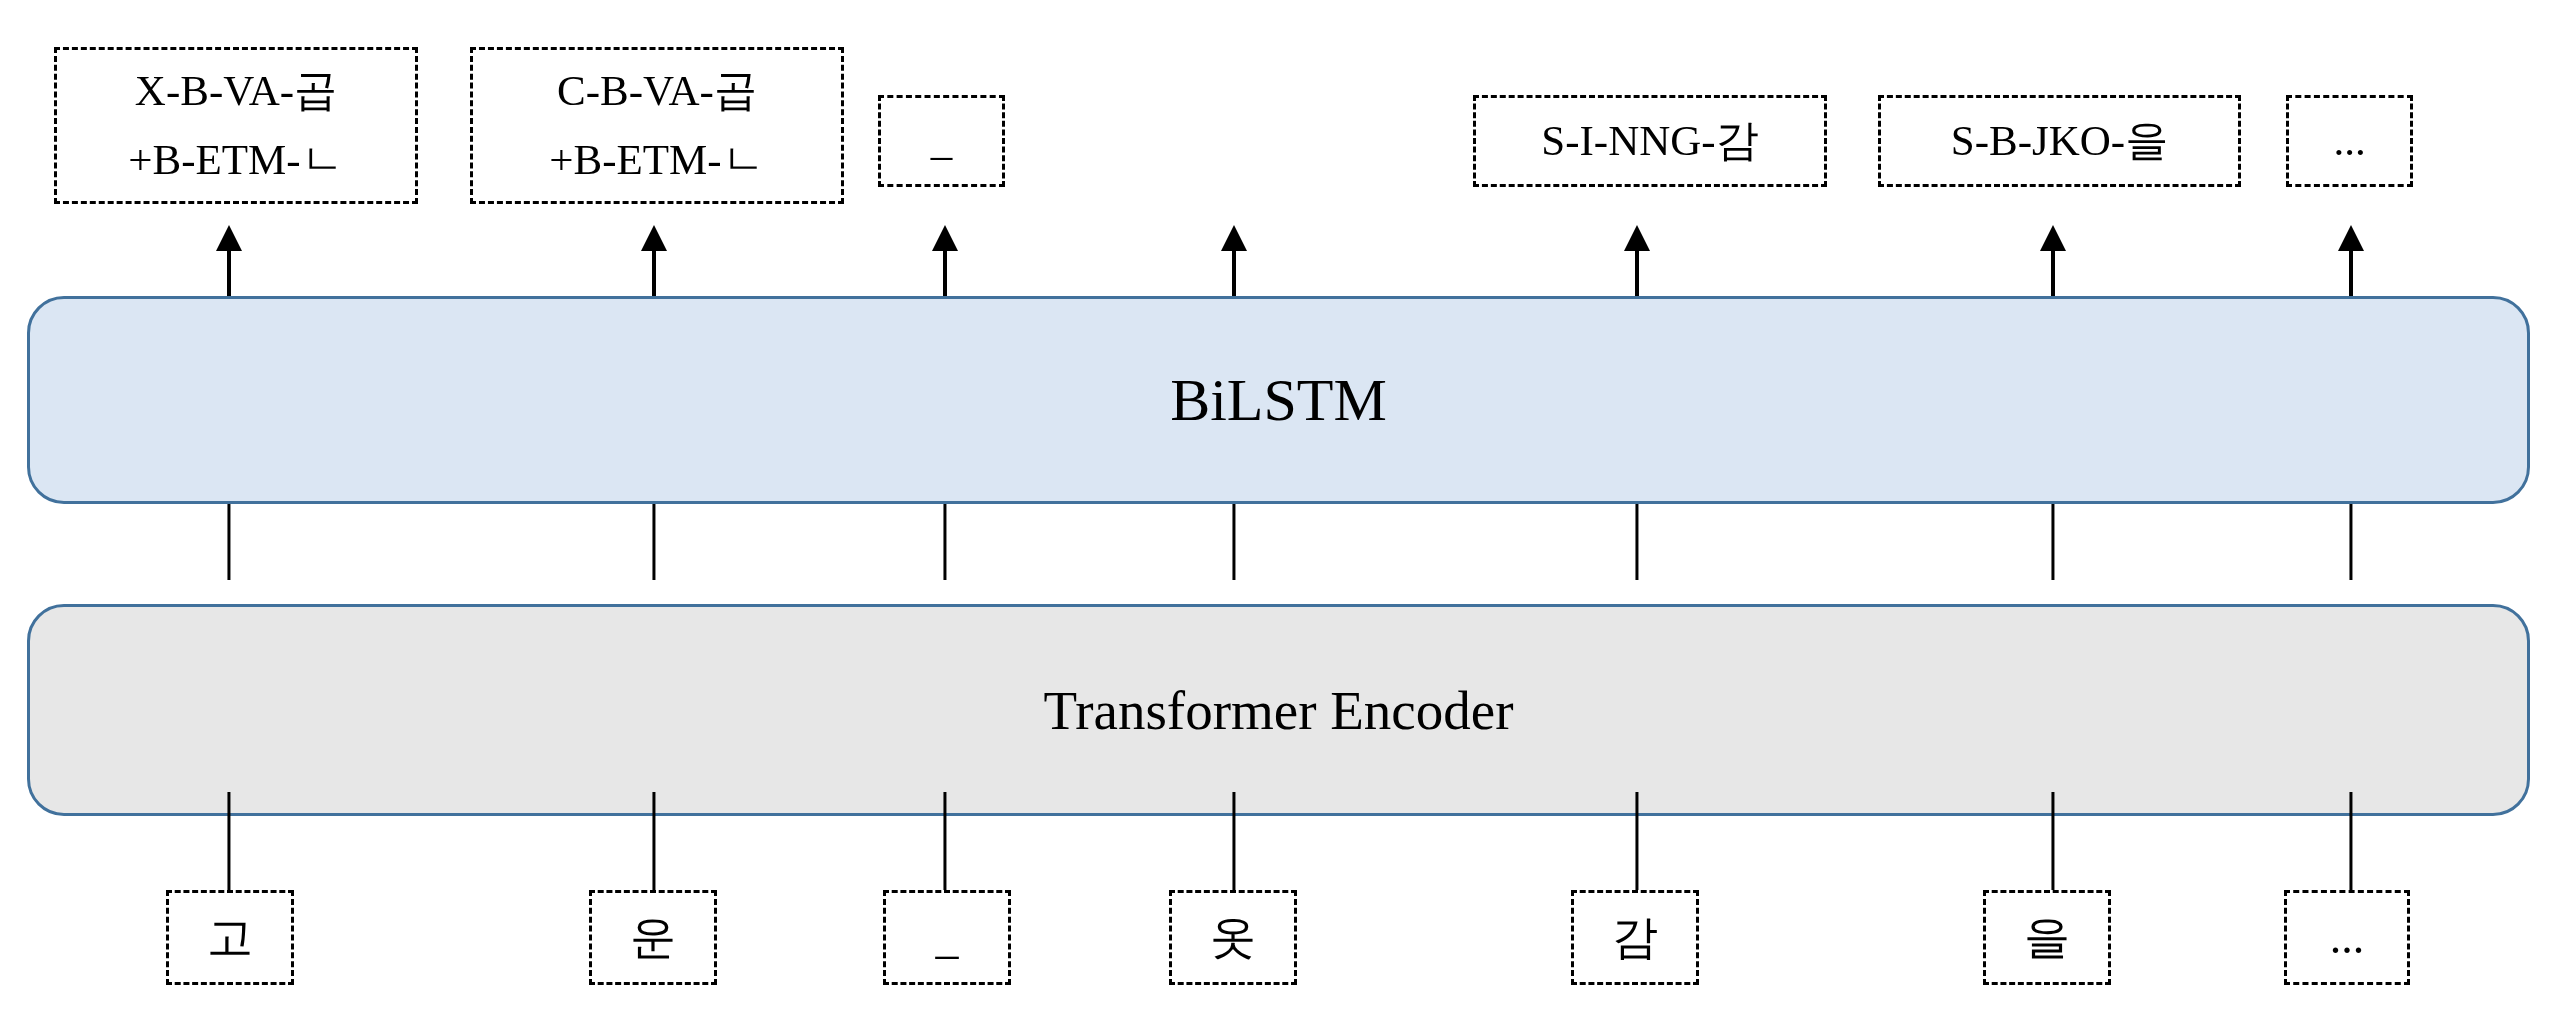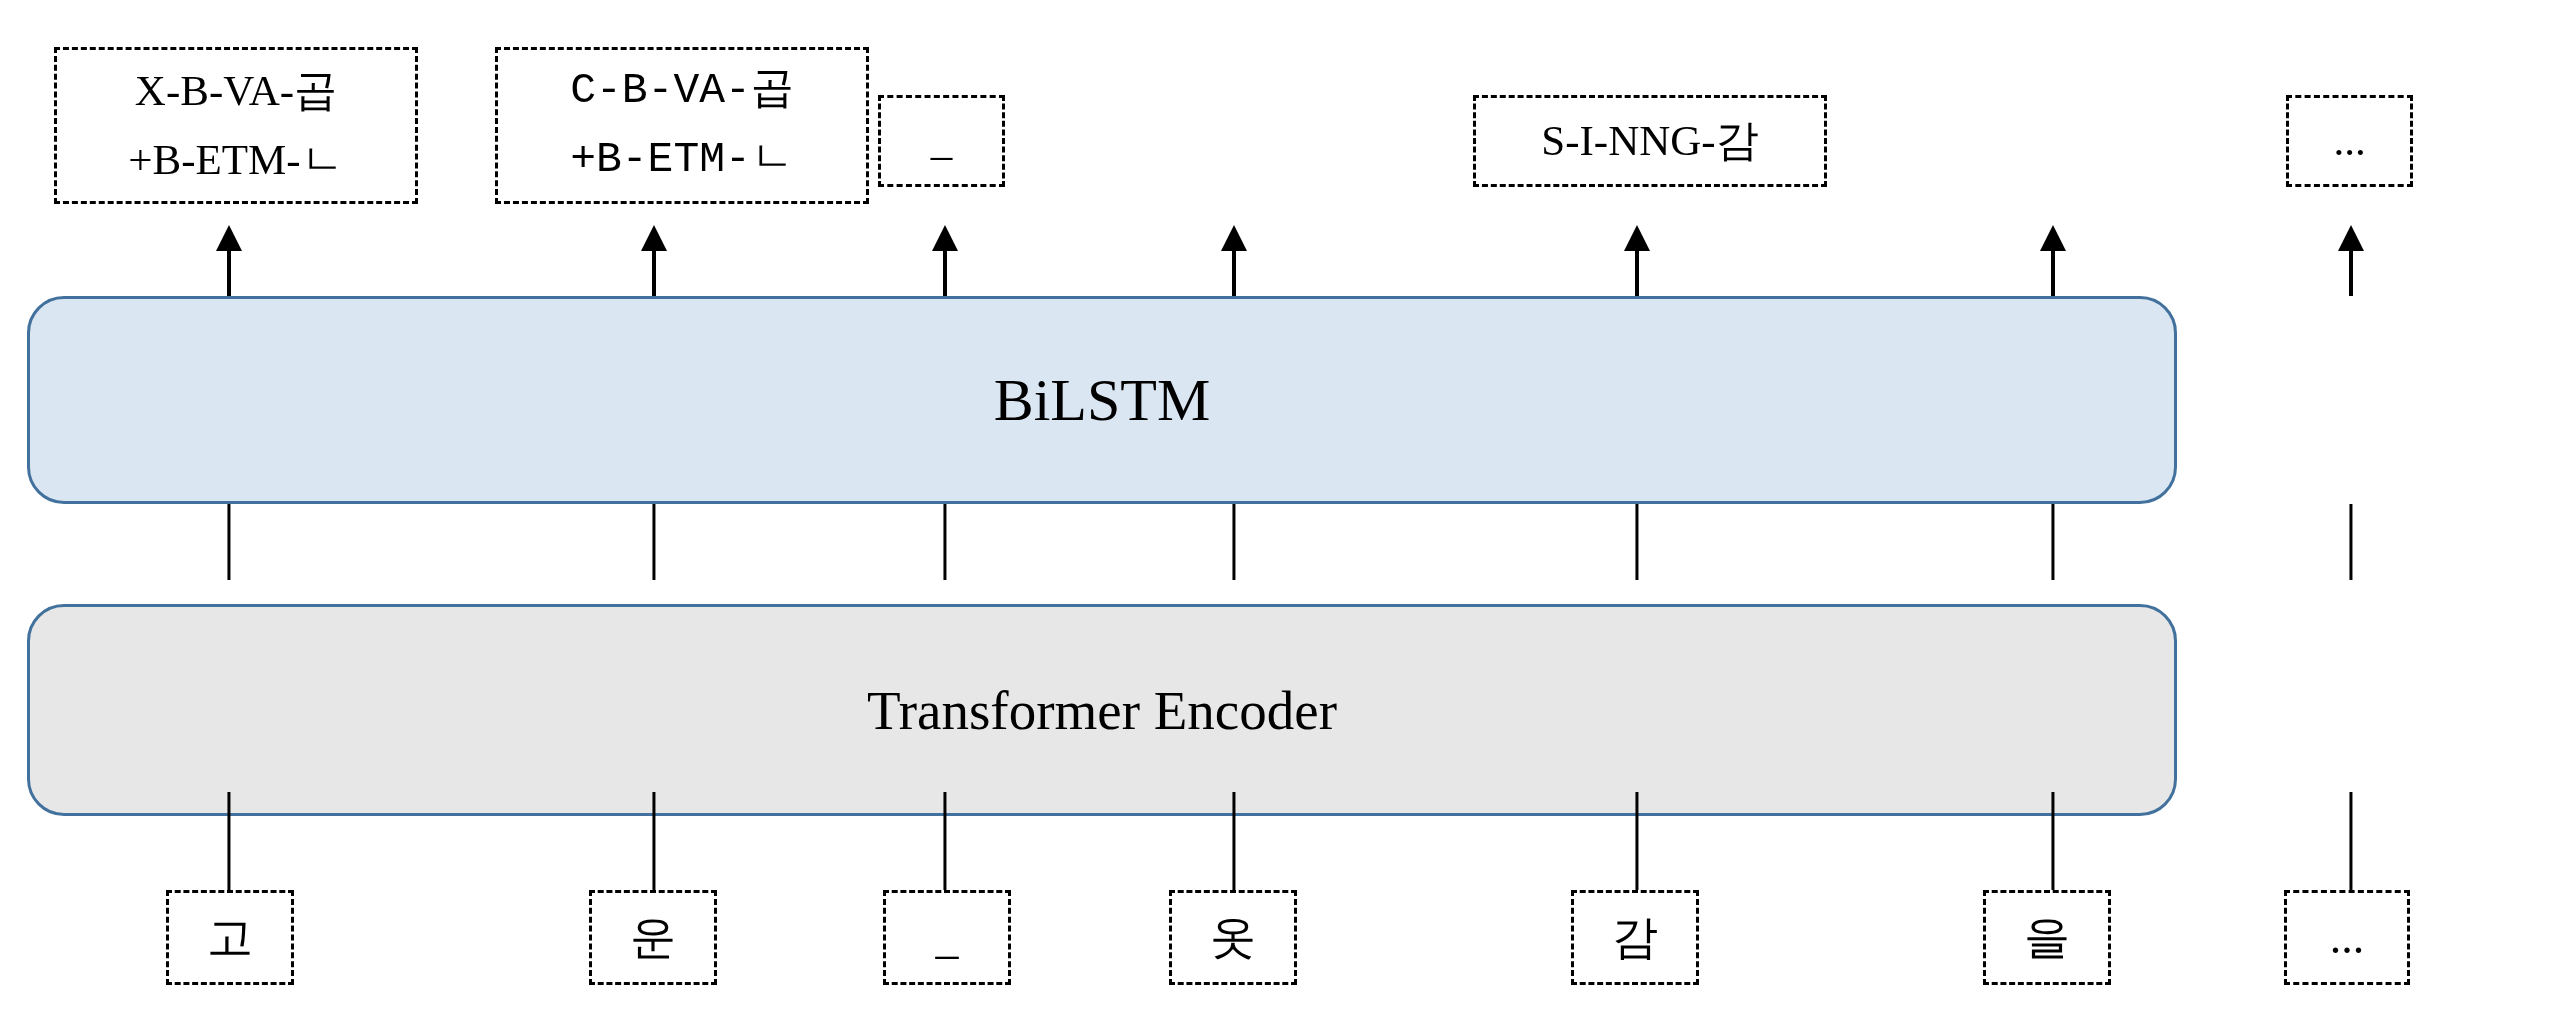--- a/index.html
+++ b/index.html
@@ -31,40 +31,40 @@
     align-items: center;
     justify-content: center;
     text-align: center;
     white-space: pre-line;
     font-size: 43px;
     line-height: 1.6;
     background: var(--bg);
   }
   
   .t1 { left: 54px;   top: 47px;  width: 364px; height: 157px; }
-  .t2 { left: 495px;  top: 47px;  width: 374px; height: 157px; font-family: Liberation Mono, monospace; }
+  .t2 { left: 470px;  top: 47px;  width: 374px; height: 157px; }
   .t3 { left: 878px; top: 95px; width: 127px; height: 92px; }
   .t4 { left: 1058px; top: 95px; width: 363px; height: 92px; }
   .t5 { left: 1473px; top: 95px; width: 354px; height: 92px; }
   .t6 { left: 1878px; top: 95px; width: 363px; height: 92px; }
   .t7 { left: 2286px; top: 95px; width: 127px; height: 92px; }
   
   .bot { top: 890px; width: 128px; height: 95px; font-size: 46px; }
   .b1 { left: 166px; }
   .b2 { left: 589px; }
   .b3 { left: 883px; }
   .b4 { left: 1169px; }
   .b5 { left: 1571px; }
   .b6 { left: 1983px; }
   .b7 { left: 2284px; width: 126px; }
   
   .block {
     position: absolute;
     left: 27px;
-    width: 2150px;
+    width: 2503px;
     box-sizing: border-box;
     border: 3.8px solid var(--block-border);
     border-radius: 37px;
     display: flex;
     align-items: center;
     justify-content: center;
   }
   .bilstm      { top: 296px; height: 208px; background: var(--bilstm-fill); }
   .transformer { top: 604px; height: 212px; background: var(--transformer-fill); }
   .block-label { font-size: 60px; }
@@ -107,20 +107,21 @@
 <body>
 
 <div class="canvas">
 
   <div class="dashed-box t1"><span>X-B-VA-곱
 +B-ETM-ㄴ</span></div>
   <div class="dashed-box t2"><span>C-B-VA-곱
 +B-ETM-ㄴ</span></div>
   <div class="dashed-box t3"><span>_</span></div>
   <div class="dashed-box t5"><span>S-I-NNG-감</span></div>
+  <div class="dashed-box t6"><span>S-B-JKO-을</span></div>
   <div class="dashed-box t7"><span>...</span></div>
 
   <div class="arrow colpos c1">
       <div class="arrow-head"></div>
       <div class="arrow-stem"></div>
     </div>
   <div class="arrow colpos c2">
       <div class="arrow-head"></div>
       <div class="arrow-stem"></div>
     </div>

